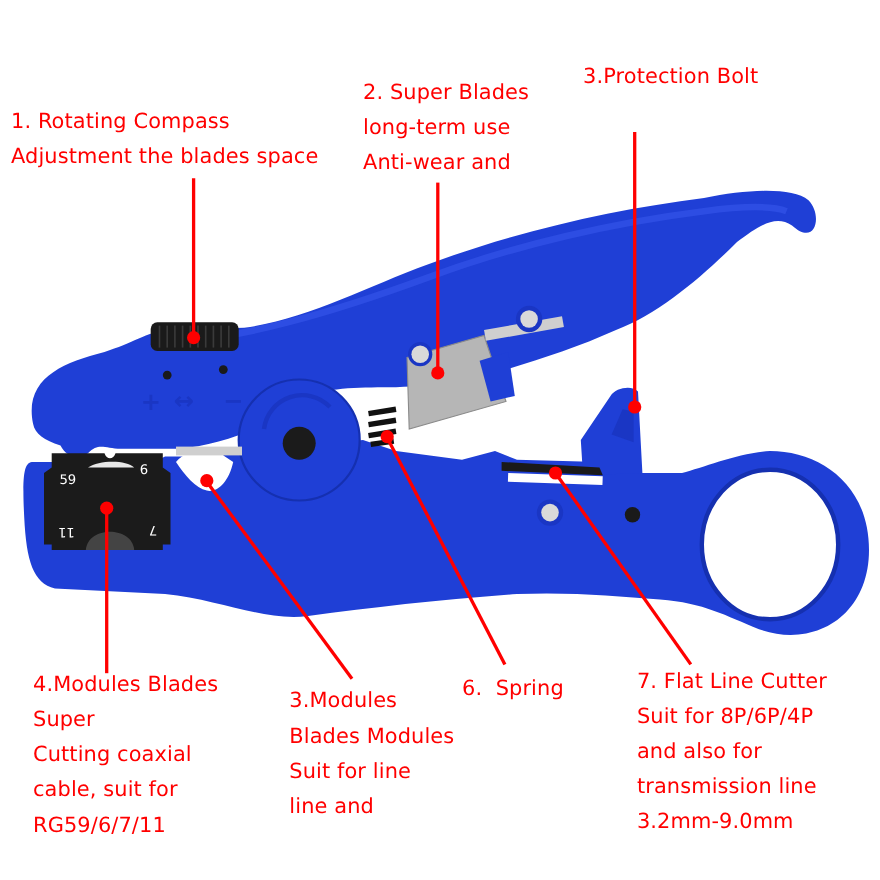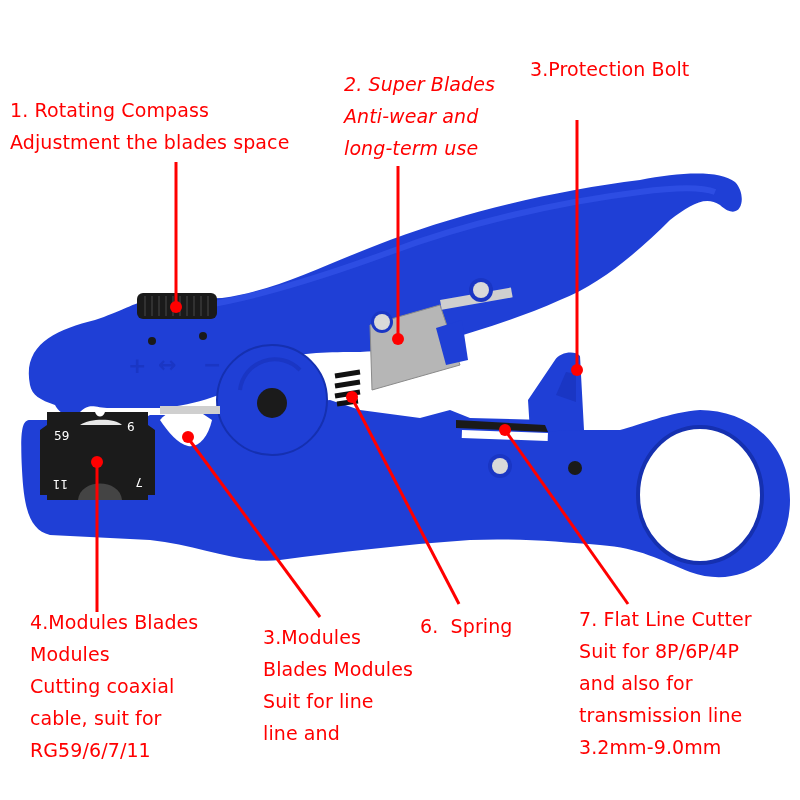--- a/index.html
+++ b/index.html
@@ -108,33 +108,33 @@
     <circle cx="352" cy="397" r="6"></circle>
     <circle cx="505" cy="430" r="6"></circle>
   </g>
 </svg>
 
 <div class="label" style="left:10px; top:94px;">
   <div>1. Rotating Compass</div>
   <div>Adjustment the blades space</div>
 </div>
 
-<div class="label" style="left:344px; top:68px;font-style:italic;">
+<div class="label" style="left:330px; top:68px;">
   <div>2. Super Blades</div>
+  <div>long-term use</div>
   <div>Anti-wear and</div>
-  <div>long-term use</div>
 </div>
 
 <div class="label" style="left:530px; top:53px;">
   <div>3.Protection Bolt</div>
 </div>
 
 <div class="label" style="left:30px; top:606px;">
   <div>4.Modules Blades</div>
-  <div>Modules</div>
+  <div>Super</div>
   <div>Cutting coaxial</div>
   <div>cable, suit for</div>
   <div>RG59/6/7/11</div>
 </div>
 
 <div class="label" style="left:263px; top:621px;">
   <div>3.Modules</div>
   <div>Blades Modules</div>
   <div>Suit for line</div>
   <div>line and</div>

